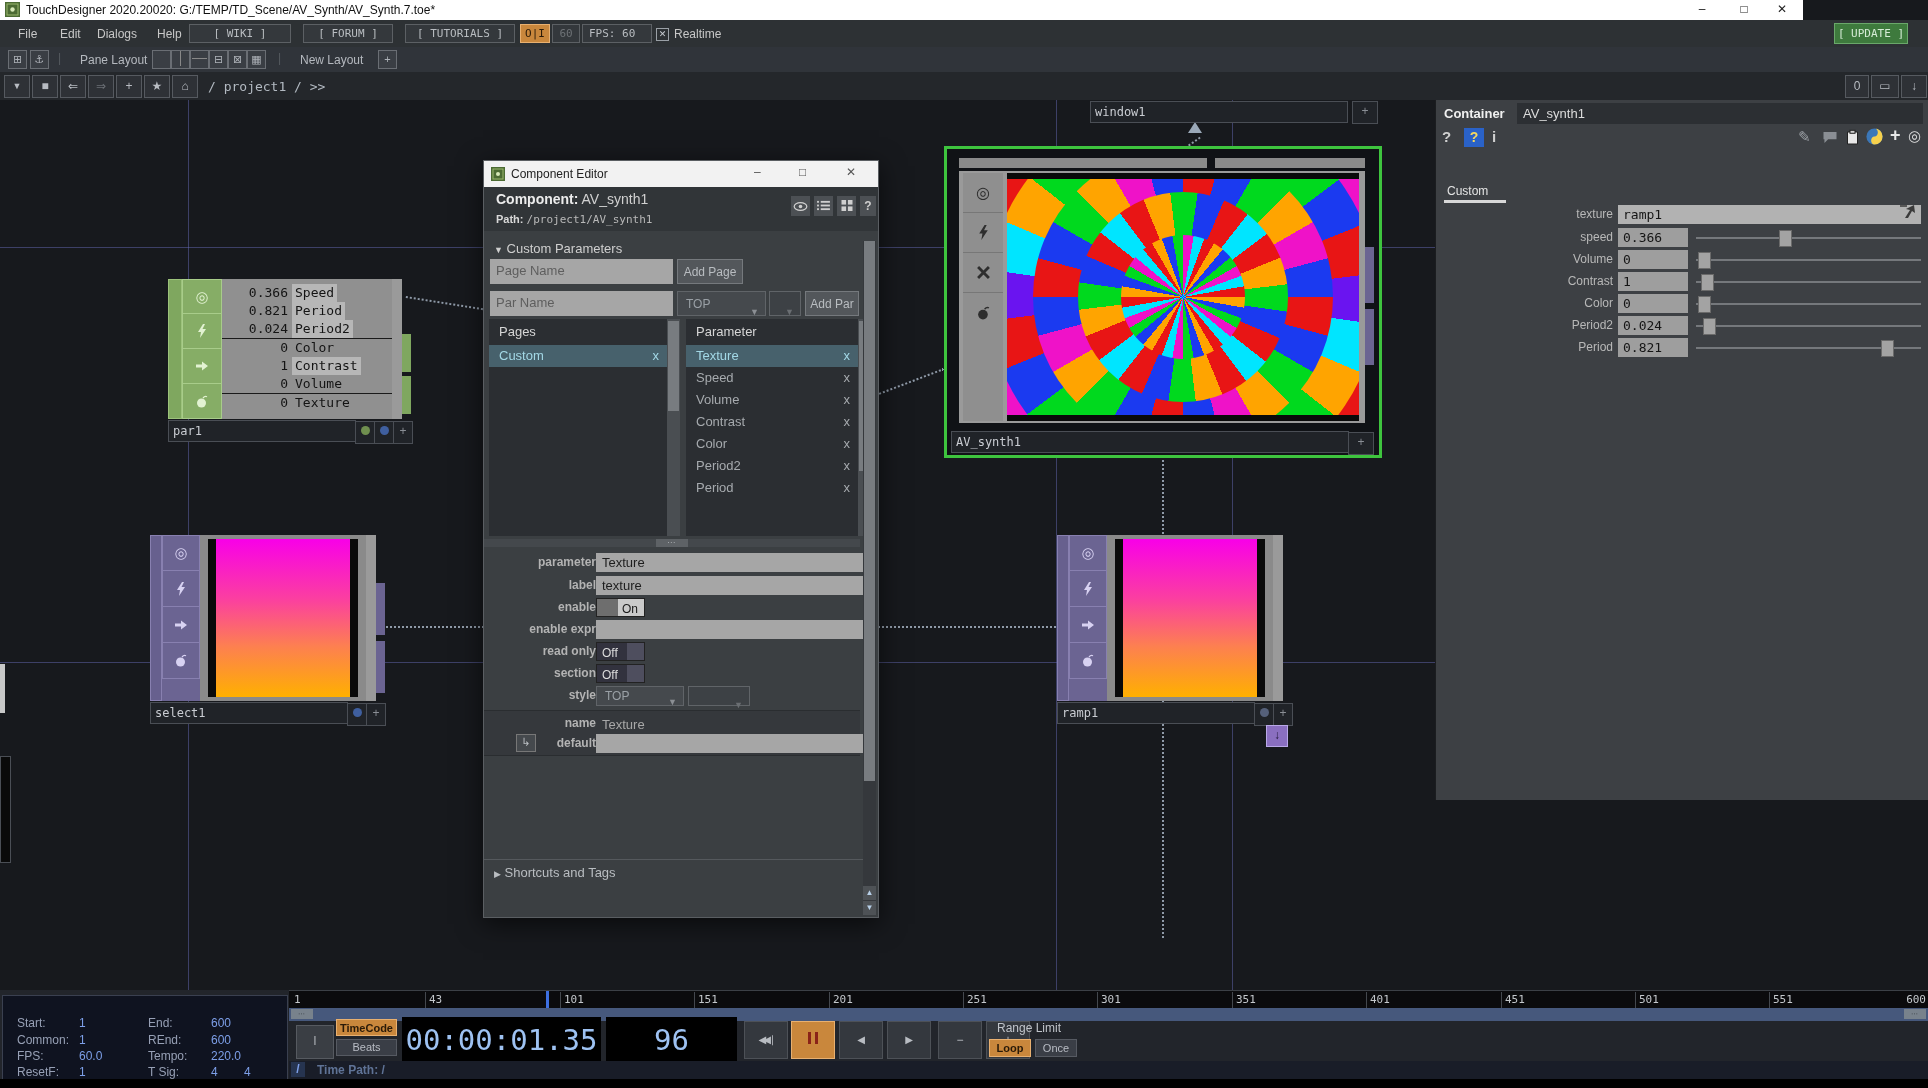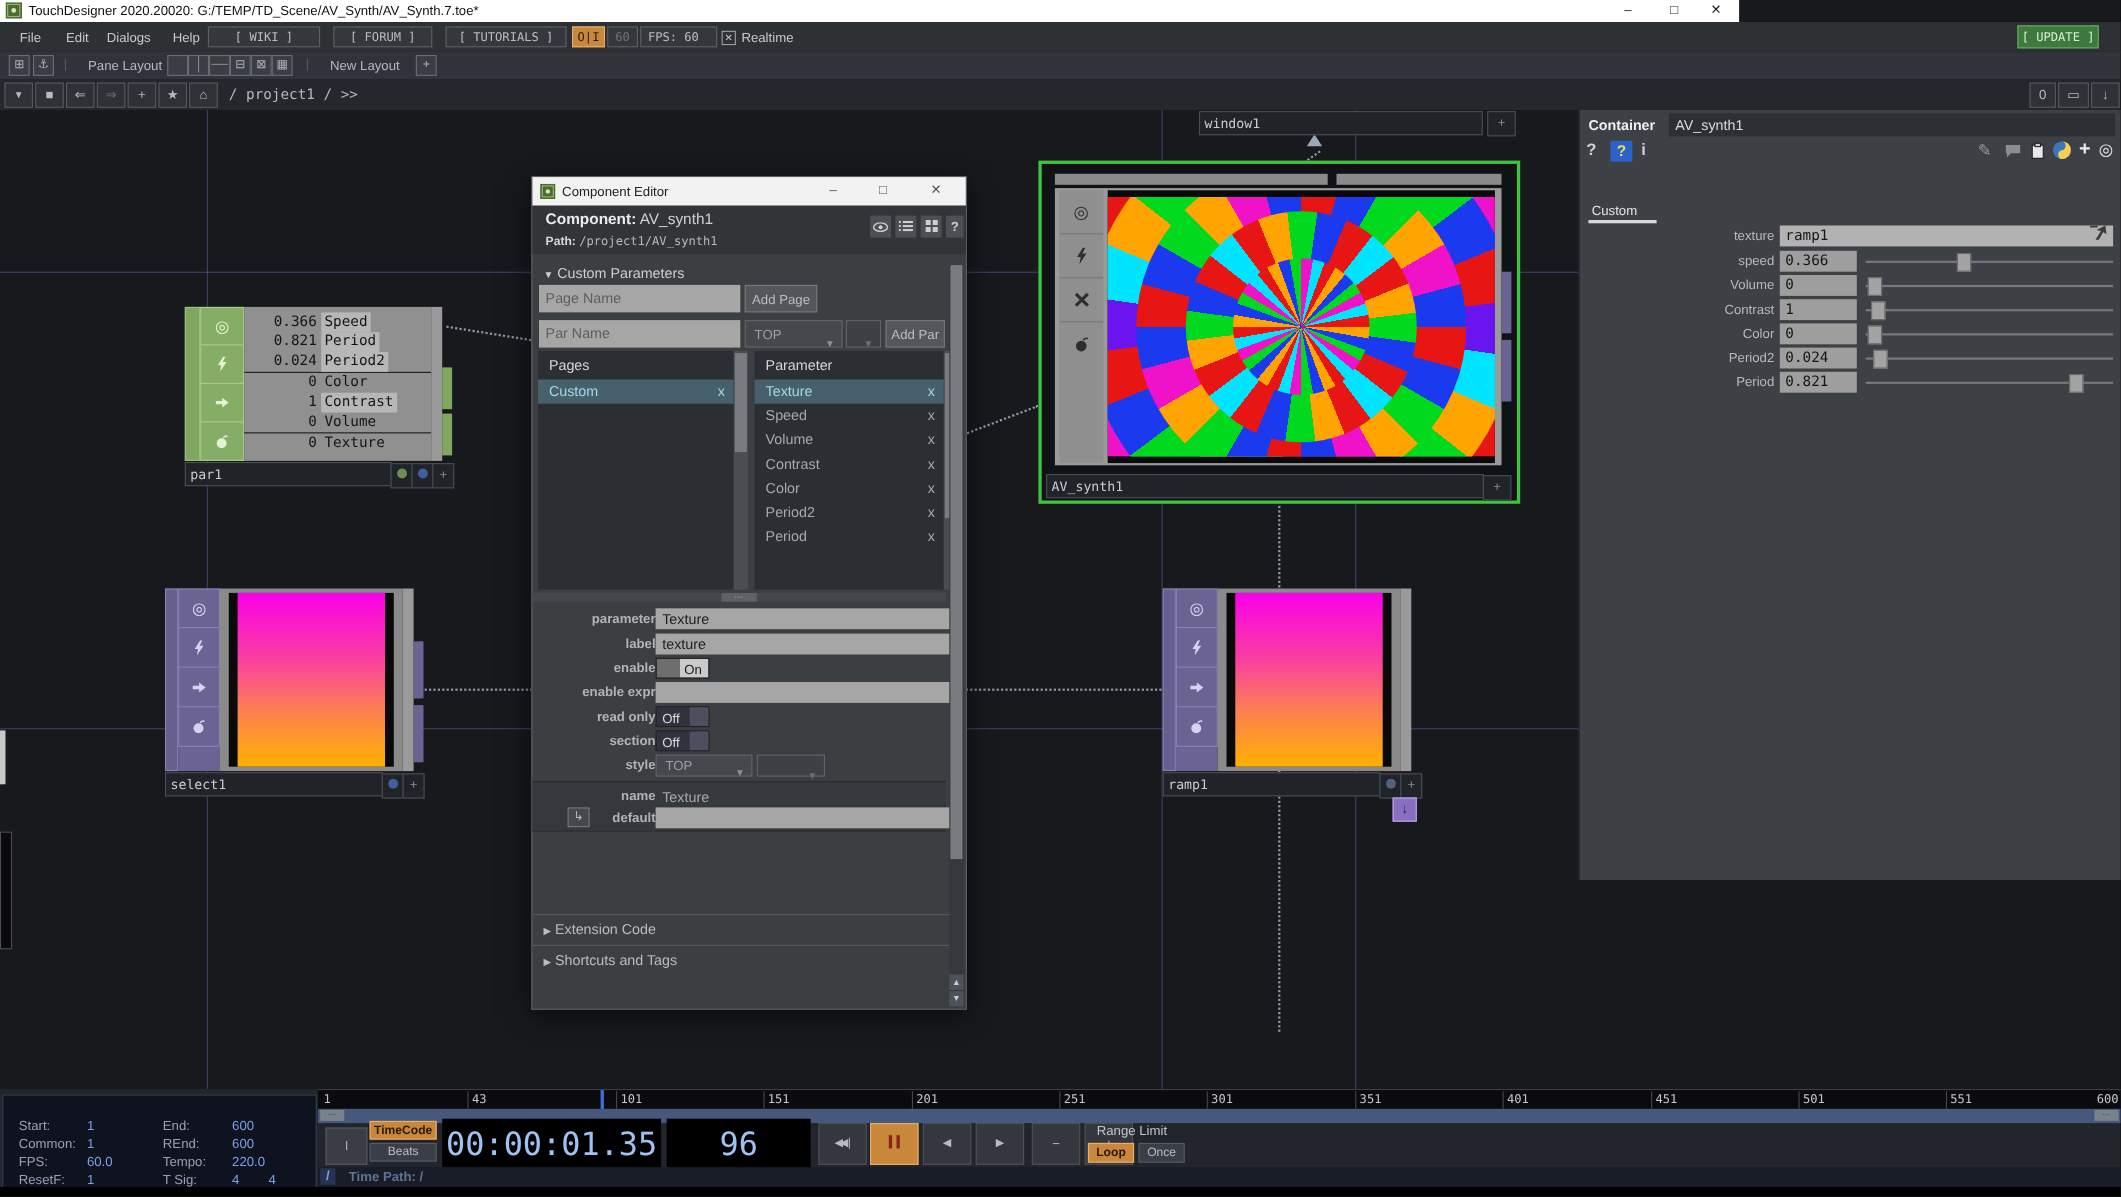--- a/index.html
+++ b/index.html
@@ -2,21 +2,21 @@
 <html><head>
 <meta charset="utf-8">
 <style>
   html,body{margin:0;padding:0;background:#000;}
   #app{position:relative;width:1928px;height:1088px;overflow:hidden;
        font-family:"Liberation Sans","DejaVu Sans",sans-serif;font-size:12px;
        background:#17191d;color:#c8c8c8;}
   .abs{position:absolute;}
   .mono{font-family:"DejaVu Sans Mono",monospace;}
   
-  .titlebar{left:0;top:0;width:1581px;height:20px;background:#ffffff;color:#111;}
+  .titlebar{left:0;top:0;width:1791px;height:20px;background:#ffffff;color:#111;padding-left:12px;}
   .titlebar .ttl{position:absolute;left:26px;top:3px;font-size:12px;}
   .winbtn{position:absolute;top:1px;width:26px;height:17px;text-align:center;color:#222;font-size:12px;line-height:17px;}
   .menubar{left:0;top:20px;width:1928px;height:27px;background:#2d3134;border-bottom:1px solid #1c1e20;}
   .menuitem{position:absolute;top:7px;color:#c8c8c8;font-size:12px;}
   .brbtn{position:absolute;top:4px;height:17px;line-height:17px;text-align:center;background:#34383c;border:1px solid #5c6064;color:#b9bdc1;font-size:11px;font-family:"DejaVu Sans Mono",monospace;}
   .msgbar{position:absolute;top:3px;height:20px;line-height:20px;background:#3a434e;color:#b9c4d2;font-size:11px;padding-left:8px;font-family:"DejaVu Sans Mono",monospace;}
   .updbtn{position:absolute;top:3px;height:19px;line-height:19px;text-align:center;background:#3e7a3d;border:1px solid #6aa86a;color:#d6ecd6;font-size:11px;font-family:"DejaVu Sans Mono",monospace;}
   .layoutbar{left:0;top:47px;width:1928px;height:25px;background:#30343a;border-bottom:1px solid #1c1e20;}
   .lb-box{position:absolute;top:3px;width:17px;height:17px;border:1px solid #6a6e74;background:#3a3e44;color:#aeb2b8;text-align:center;line-height:16px;font-size:11px;}
   .pathbar{left:0;top:72px;width:1928px;height:28px;background:#24272b;border-bottom:1px solid #101214;}
@@ -488,21 +488,20 @@
       <div class="fr" style="left:6px;top:3px;width:370px">
           <span class="flab" style="left:-14px">name</span>
           <span class="abs" style="left:112px;top:1px;color:#a8a8a8;font-size:13px">Texture</span>
         </div>
       <div class="fr" style="left:6px;top:23px;width:370px">
         <span class="abs" style="left:26px;top:0px;width:18px;height:16px;border:1px solid #777;background:#45494d;color:#b8bcc0;text-align:center;line-height:15px;font-size:11px">↳</span>
         <span class="flab" style="left:-14px">default</span>
         <div class="ffield"></div>
         </div>
     </div>
-    <div class="coll" style="top:670px"><span style="font-size:9px">▶</span> <span>Extension Code</span></div>
     <div class="coll" style="top:698px"><span style="font-size:9px">▶</span> <span>Shortcuts and Tags</span></div>
     <div class="scrollv" style="left:379px;top:80px;width:13px;height:674px;background:#35383c">
       <span class="thumb" style="top:0;height:540px"></span>
       <span class="abs" style="left:0;bottom:15px;width:13px;height:14px;background:#4e5256;color:#b8d0e8;font-size:8px;text-align:center;line-height:14px">▲</span>
       <span class="abs" style="left:0;bottom:0;width:13px;height:14px;background:#4e5256;color:#b8d0e8;font-size:8px;text-align:center;line-height:14px">▼</span>
     </div>
   </div>
 
   <div class="abs timeline">
 

